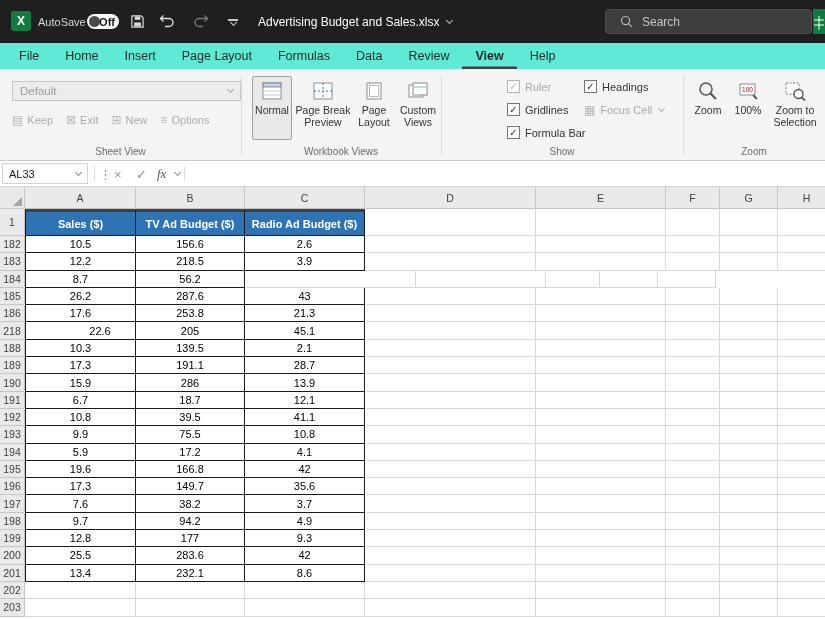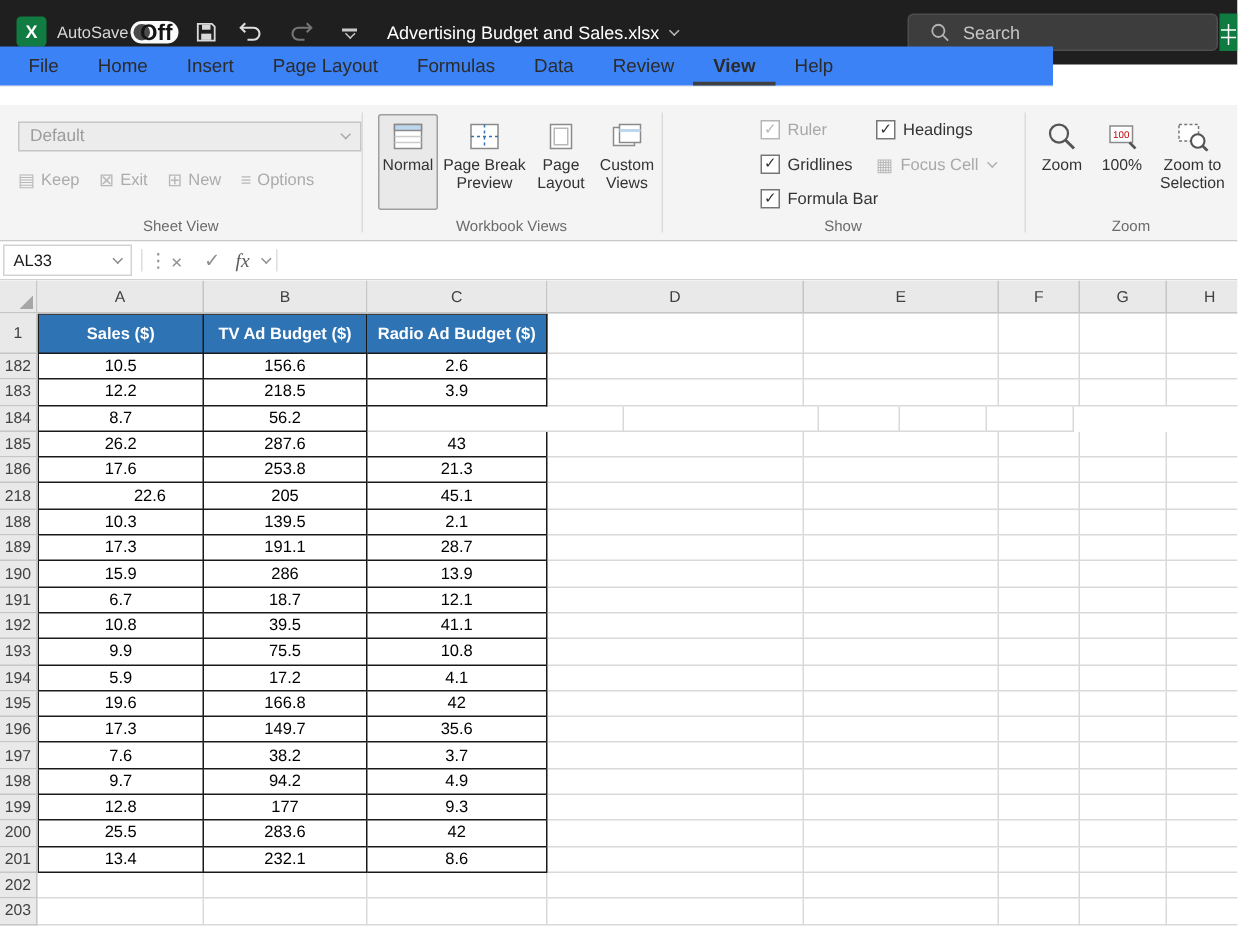--- a/index.html
+++ b/index.html
@@ -12,34 +12,34 @@
 
 
 .titlebar{position:absolute;top:0;left:0;width:825px;height:43px;background:#1f1f1f;}
 .tb-item{position:absolute;display:flex;align-items:center;color:#e2e2e2;}
 .excel-logo{left:11px;top:11px;width:20px;height:20px;background:#107C41;border-radius:3px;
   justify-content:center;font-weight:bold;font-size:12px;color:#fff;}
 .autosave-label{left:38px;top:0;height:43px;font-size:11px;color:#d8d8d8;}
 .toggle{left:87px;top:14px;width:32px;height:15px;background:#fbfbfb;border-radius:8px;}
 .knob{position:absolute;left:2px;top:2px;width:11px;height:11px;border-radius:50%;background:#4a4a4a;}
 .toggle-label{position:absolute;right:4px;top:50%;transform:translateY(-50%);
-  font-size:15px;font-weight:bold;color:#141414;margin-left:28px;}
+  font-size:11px;font-weight:bold;color:#141414;margin-left:28px;}
 .save-btn{left:130px;top:0;height:43px;}
 .undo-btn{left:158px;top:0;height:43px;}
 .redo-btn{left:192px;top:0;height:43px;}
 .customize-btn{left:228px;top:0;height:43px;flex-direction:column;justify-content:center;color:#c9c9c9;}
 .cqa-line{display:block;width:10px;height:2px;background:#c9c9c9;margin-bottom:2px;}
 .doc-title{left:258px;top:0;height:43px;font-size:12px;color:#fff;gap:8px;}
 .doc-title .chev{color:#bdbdbd;}
 .searchbox{left:605px;top:9px;width:207px;height:25px;background:#3d3d3d;
   border:1px solid #4e4e4e;border-radius:4px;padding-left:14px;gap:9px;font-size:12px;color:#c6c6c6;}
 .green-grid{left:813px;top:9px;width:12px;height:25px;background:#0F7B41;justify-content:center;}
 
 
-.menubar{position:absolute;top:31px;left:0;width:702px;height:27px;background:#3b82f6;
+.menubar{position:absolute;top:43px;left:0;width:825px;height:27px;background:#5eead4;
   display:flex;padding-left:6px;border-bottom:1px solid #ececec;}
 .mtab{display:flex;align-items:center;padding:0 13px;font-size:12.5px;color:#2b2b2b;}
 .mtab.active{font-weight:bold;box-shadow:inset 0 -2.5px 0 #3f3f3f;}
 
 
 .ribbon{position:absolute;top:70px;left:0;width:825px;height:91px;background:#f4f4f4;
   border-bottom:1px solid #c9c9c9;}
 .vsep{position:absolute;top:5px;bottom:5px;width:1px;background:#dcdcdc;}
 .rgroup{position:absolute;top:0;height:100%;}
 .glabel{position:absolute;bottom:3px;left:0;right:0;text-align:center;font-size:10px;color:#6b6b6b;}
@@ -76,21 +76,21 @@
 
 .sheet{position:absolute;top:187px;left:0;width:825px;height:432px;overflow:hidden;background:#fff;}
 .srow{display:flex;width:836px;}
 .cell{flex:none;display:flex;align-items:center;justify-content:center;font-size:11px;
   overflow:hidden;white-space:nowrap;}
 .hcell{background:#e9e9e9;border-right:1px solid #c6c6c6;border-bottom:1px solid #c6c6c6;
   color:#414141;font-size:10.5px;position:relative;}
 .gcell{border-right:1px solid #d9d9d9;border-bottom:1px solid #d9d9d9;}
 .dcell{border-right:1px solid #1a1a1a;border-bottom:1px solid #1a1a1a;color:#000;}
 .dcell.c0{border-left:1px solid #1a1a1a;}
-.dcell.r1{border-top:1px solid #404040;}
+.dcell.r1{border-top:3px solid #404040;}
 .blue{background:#2E74B5;color:#fff;font-weight:bold;}
 .tri{position:absolute;right:2px;bottom:2px;width:0;height:0;
   border-left:9px solid transparent;border-bottom:9px solid #a6a6a6;}
 </style>
 </head>
 <body>
 
 <div class="titlebar">
   <div class="tb-item excel-logo">X</div>
   <div class="tb-item autosave-label">AutoSave</div>

